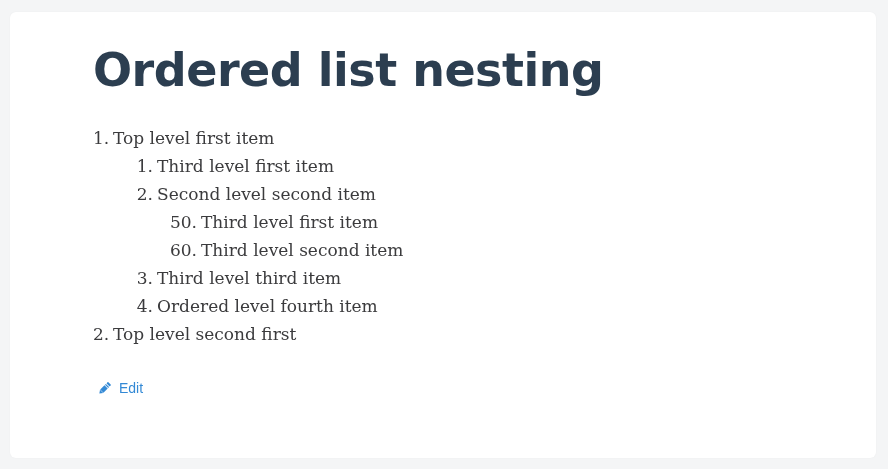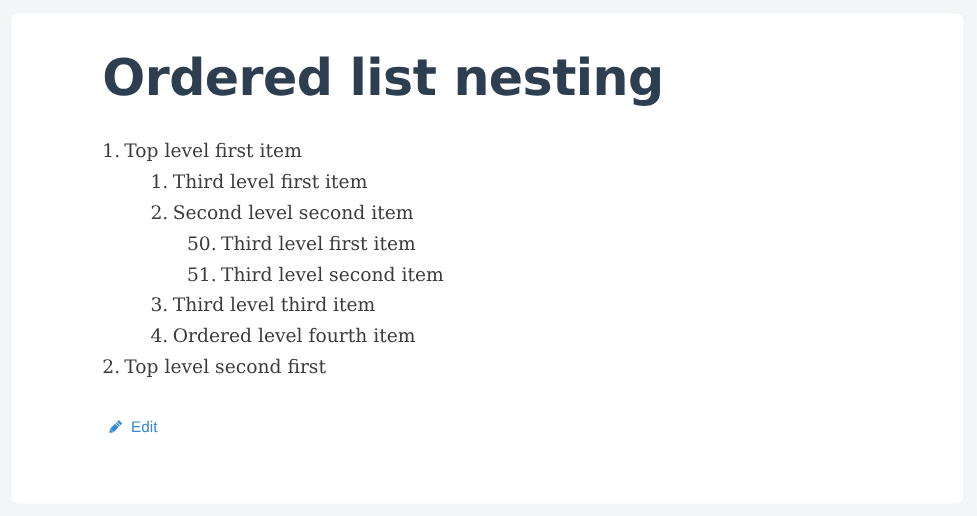--- a/index.html
+++ b/index.html
@@ -88,21 +88,21 @@
       </div>
       <div class="li lvl2">
         <span class="marker">2.</span>
         <span class="litext">Second level second item</span>
       </div>
       <div class="li lvl3">
         <span class="marker">50.</span>
         <span class="litext">Third level first item</span>
       </div>
       <div class="li lvl3">
-        <span class="marker">51.</span>
+        <span class="marker">60.</span>
         <span class="litext">Third level second item</span>
       </div>
       <div class="li lvl2">
         <span class="marker">3.</span>
         <span class="litext">Third level third item</span>
       </div>
       <div class="li lvl2">
         <span class="marker">4.</span>
         <span class="litext">Ordered level fourth item</span>
       </div>

